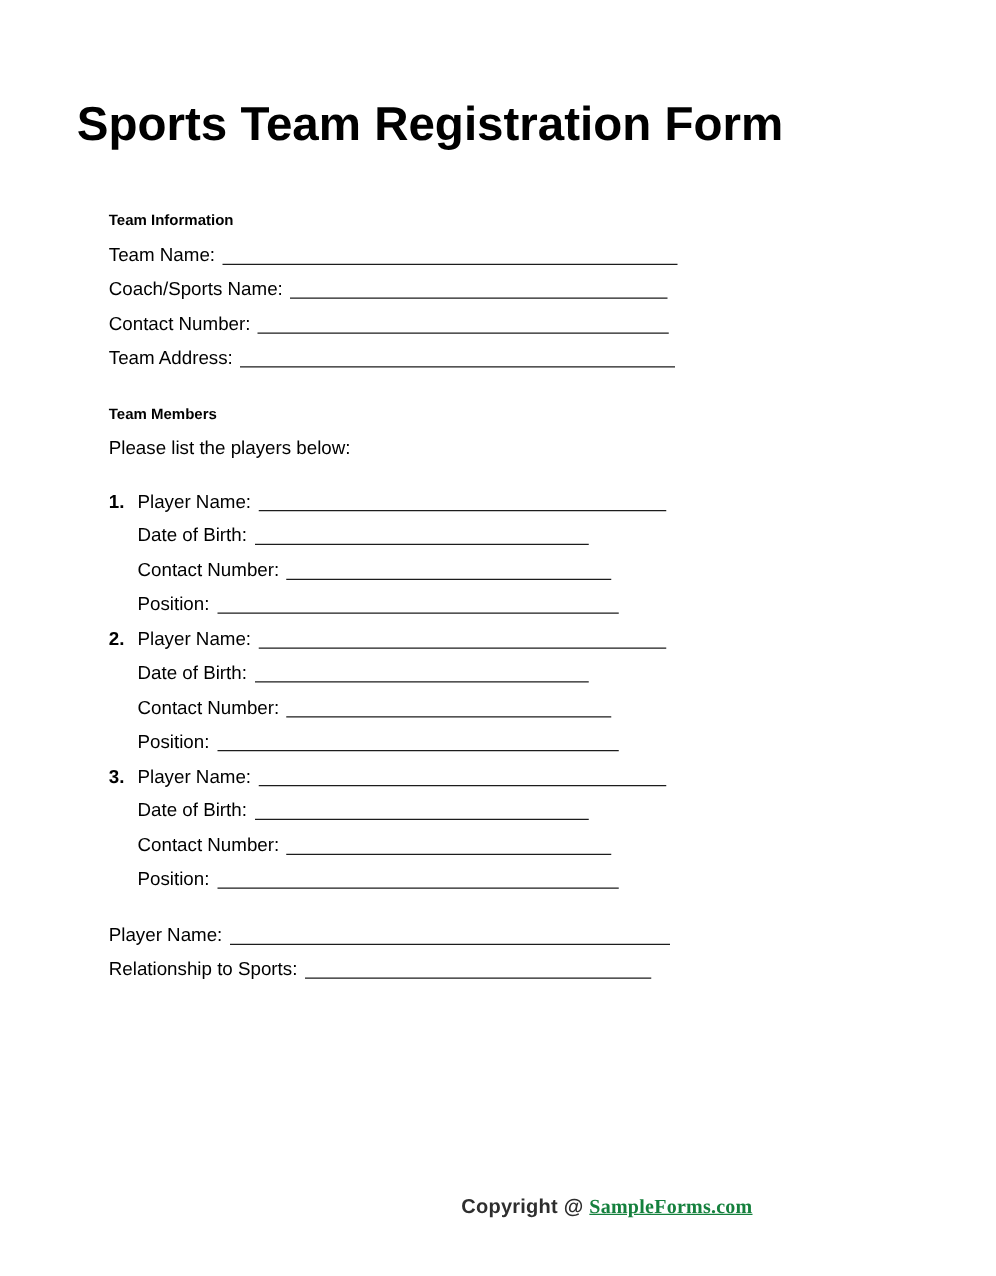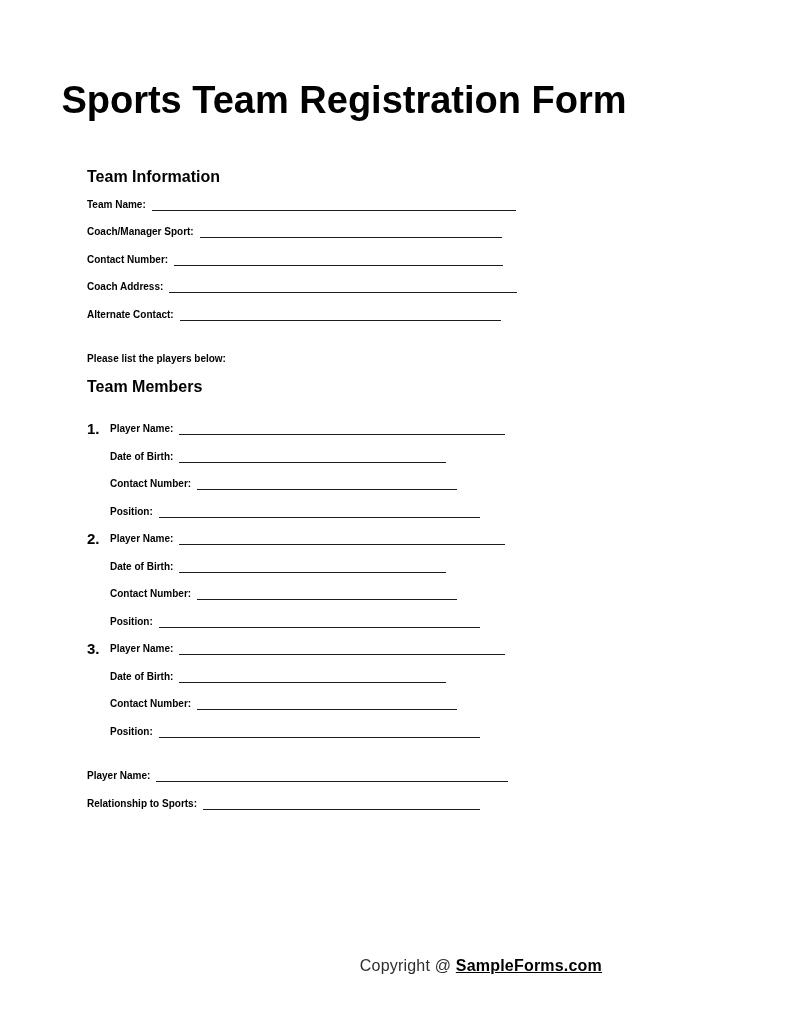--- a/index.html
+++ b/index.html
@@ -18,26 +18,26 @@
     font-size:38px; font-weight:700;
     line-height:44px;
     color:#000;
     letter-spacing:0px;
   }
   .section { margin:0; }
   .sec-team-info { margin-top:41px; }
   .sec-team-members { margin-top:17px; }
   .sec-emergency { margin-top:17px; }
   .row {
-    font-size:10px; font-weight:700;
+    font-size:15px; font-weight:400;
     line-height:27.5px;
     white-space:nowrap;
     color:#000;
   }
-  .heading { font-size:16px; font-weight:700; line-height:27.5px; }
+  .heading { font-size:12px; font-weight:700; line-height:27.5px; }
   .blank {
     display:inline-block;
     border-bottom:1.5px solid #1c1c1c;
     height:13px;
     vertical-align:-3px;
     margin-left:6px;
   }
   .player-list { margin-top:15px; }
   .player { display:flex; }
   .player-num {
@@ -46,58 +46,56 @@
     flex:0 0 23px;
   }
   .player-fields { flex:1; }
   .footer {
     position:absolute;
     top:954px; right:86px;
     font-size:16px; line-height:24px;
     letter-spacing:0.2px;
     white-space:nowrap;
   }
-  .copyright-prefix { color:#2e2e2e; font-weight:400; }
+  .copyright-prefix { color:#2e2e2e; font-weight:700; }
   .site-link {
-    color:#000000;
+    color:#15803d;
     font-weight:700;
     text-decoration:underline;
     cursor:pointer;
+    font-family:Liberation Serif, serif;
   }
 </style>
 </head>
 <body>
 
 <div class="page">
   <h1 class="form-title">Sports Team Registration Form</h1>
 
   <div class="content">
 
     <div class="section sec-team-info">
       <div class="row heading">Team Information</div>
       <div class="row">
         <span>Team Name:</span><span class="blank" style="width:364px"></span>
       </div>
       <div class="row">
-        <span>Coach/Manager Sport:</span><span class="blank" style="width:302px"></span>
+        <span>Coach/Sports Name:</span><span class="blank" style="width:302px"></span>
       </div>
       <div class="row">
         <span>Contact Number:</span><span class="blank" style="width:329px"></span>
       </div>
       <div class="row">
-        <span>Coach Address:</span><span class="blank" style="width:348px"></span>
-      </div>
-      <div class="row">
-        <span>Alternate Contact:</span><span class="blank" style="width:321px"></span>
+        <span>Team Address:</span><span class="blank" style="width:348px"></span>
       </div>
     </div>
 
     <div class="section sec-team-members">
+      <div class="row heading">Team Members</div>
       <div class="row">Please list the players below:</div>
-      <div class="row heading">Team Members</div>
 
       <div class="player-list">
 
         <div class="player">
           <div class="player-num">1.</div>
           <div class="player-fields">
             <div class="row">
               <span>Player Name:</span><span class="blank" style="width:326px"></span>
             </div>
             <div class="row">

